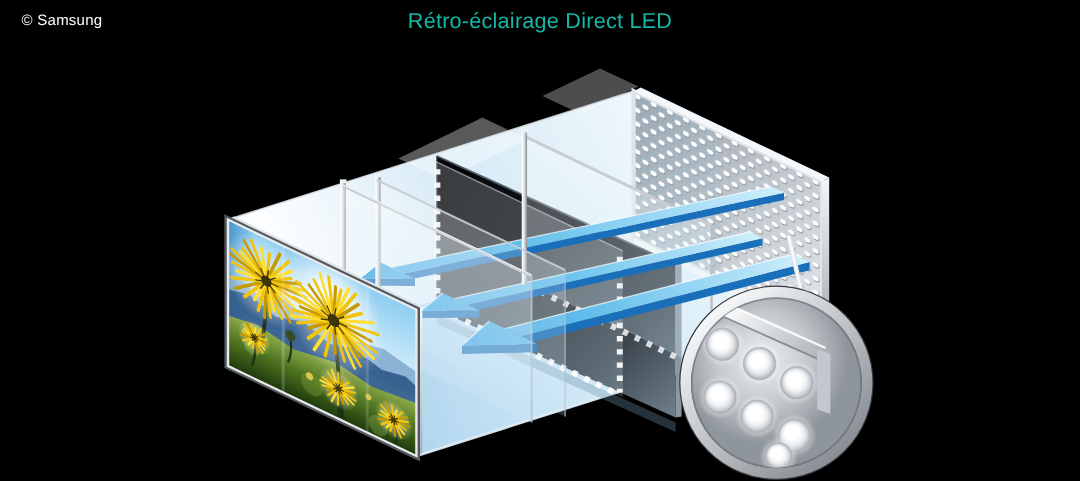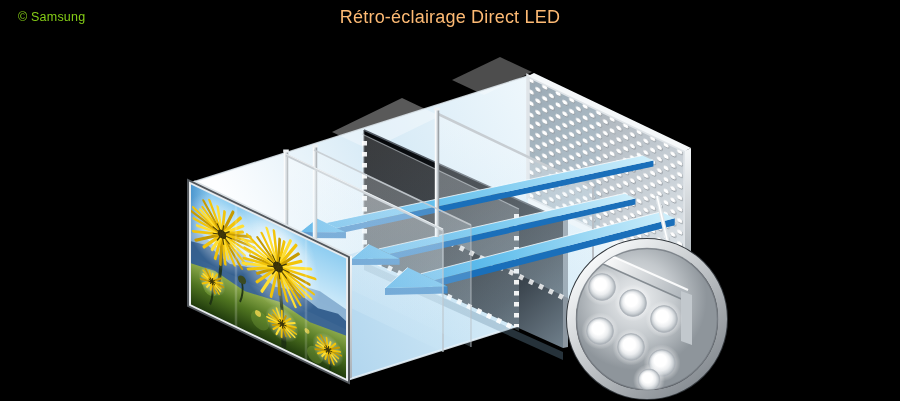--- a/index.html
+++ b/index.html
@@ -6,22 +6,22 @@
   .stage{position:relative;width:900px;height:401px;background:#000;overflow:hidden;
          font-family:"Liberation Sans", sans-serif;}
   .copyright{position:absolute;left:18px;top:10px;font-size:12.5px;letter-spacing:.2px;}
   .title{position:absolute;left:0;top:7px;width:100%;text-align:center;font-size:18px;letter-spacing:.2px;}
   svg{position:absolute;left:0;top:0;}
 </style>
 </head>
 <body>
 
 <div class="stage">
-  <div class="copyright" style="color: #84cc16;">© Samsung</div>
-  <div class="title" style="color: #fdba74;">Rétro-éclairage Direct LED</div>
+  <div class="copyright" style="color: #ffffff;">© Samsung</div>
+  <div class="title" style="color: #14b8a6;">Rétro-éclairage Direct LED</div>
 
   <svg width="900" height="401" viewBox="0 0 900 401">
     <defs>
       <linearGradient id="ceilG" x1="230" y1="210" x2="520" y2="70" gradientUnits="userSpaceOnUse">
         <stop offset="0" stop-color="#fdfeff"></stop>
           <stop offset="0.5" stop-color="#d6eaf6"></stop>
           <stop offset="1" stop-color="#eef7fc"></stop>
       </linearGradient>
       <linearGradient id="floorG" x1="300" y1="360" x2="620" y2="210" gradientUnits="userSpaceOnUse">
         <stop offset="0" stop-color="#a9d1ec"></stop>

